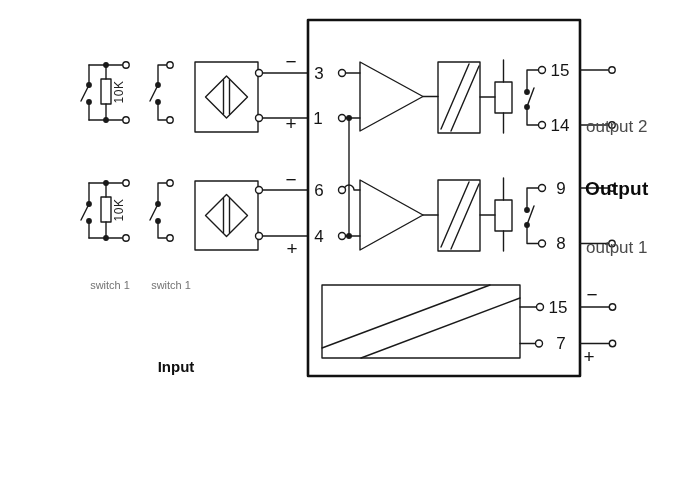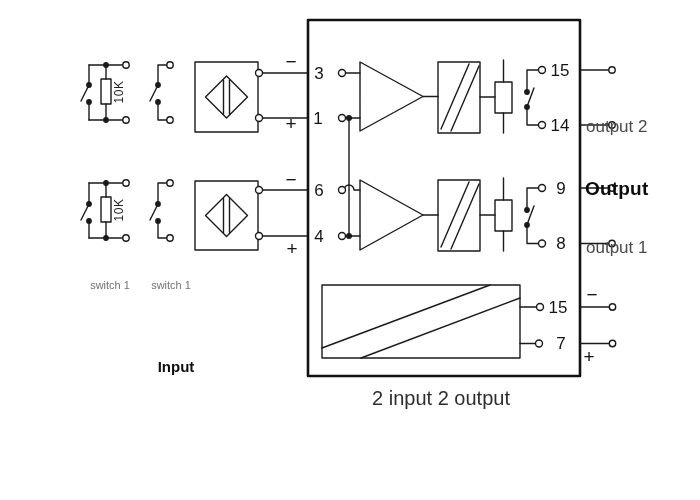--- a/index.html
+++ b/index.html
@@ -173,14 +173,13 @@
 
   <div class="lbl swlbl" style="left:110px;top:285px;">switch 1</div>
   <div class="lbl swlbl" style="left:171px;top:285px;">switch 1</div>
 
   <div class="lbl inputlbl" style="left:176px;top:366px;">Input</div>
 
   <div class="lbl left gray" style="left:586px;top:94px;">output 2</div>
   <div class="lbl left boldlbl" style="left:585px;top:156px;">Output</div>
   <div class="lbl left gray" style="left:586px;top:215px;">output 1</div>
 
-  <div class="lbl caption" style="left:441px;top:398px;">2 input 2 output</div>
 </div>
 
 </body></html>

